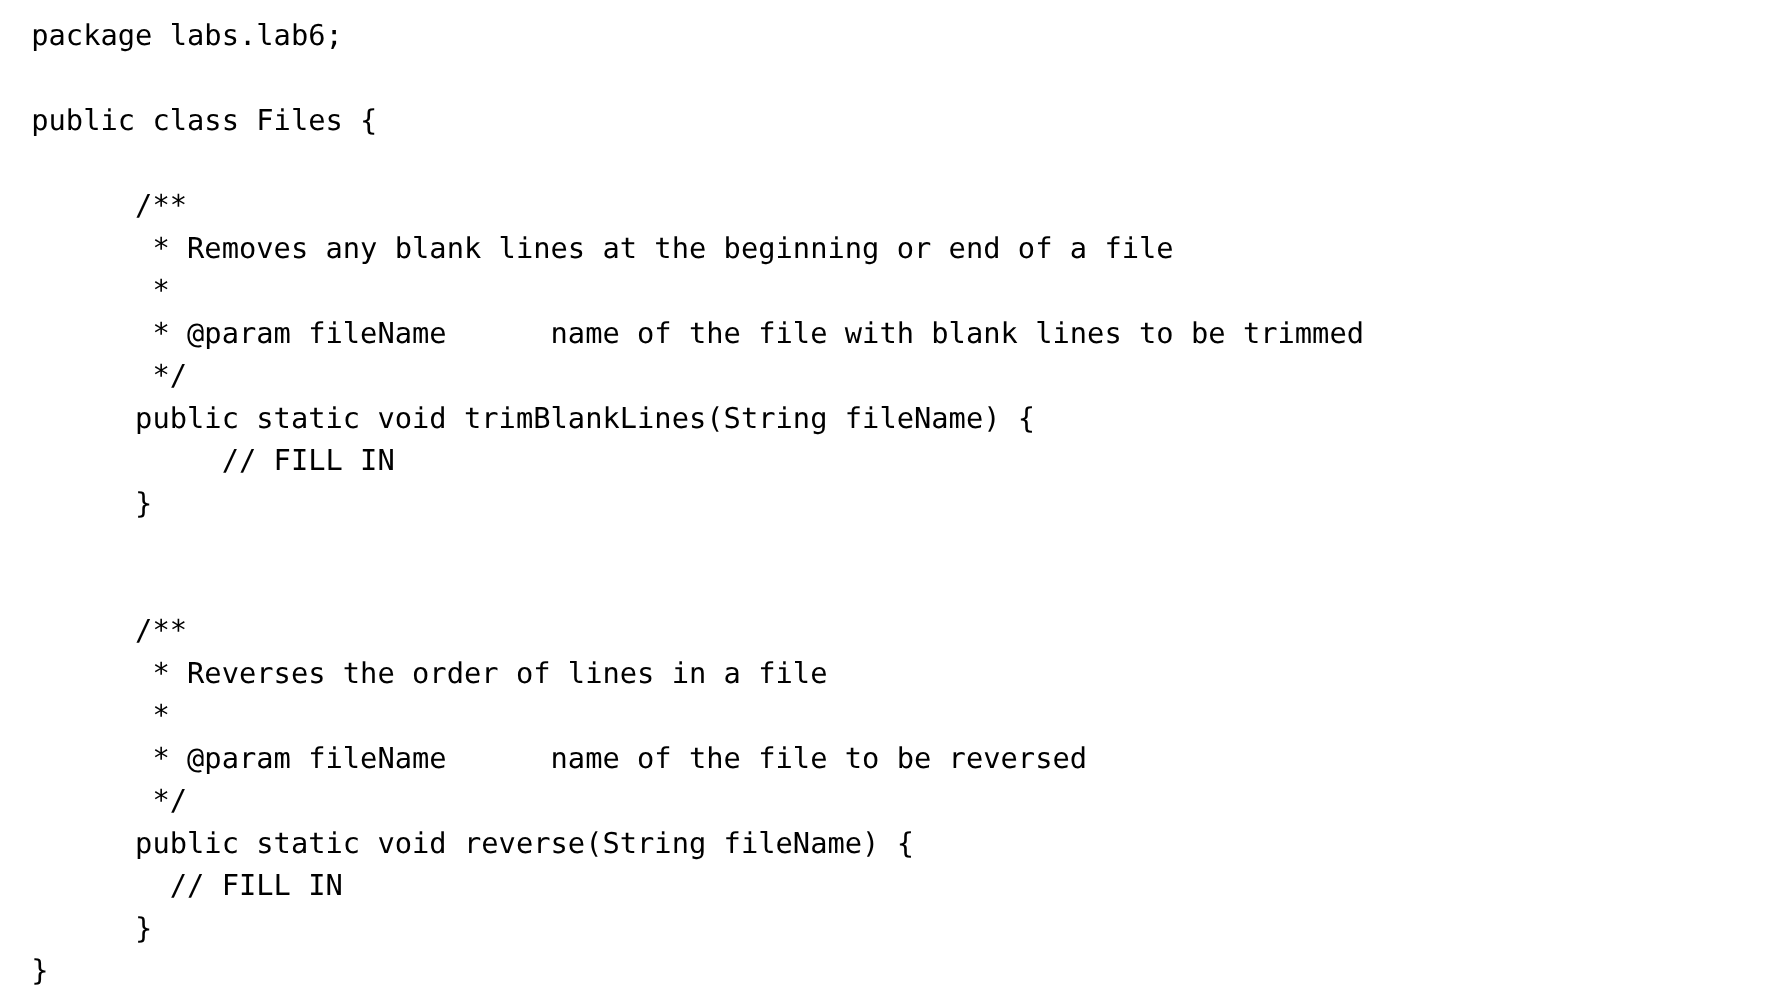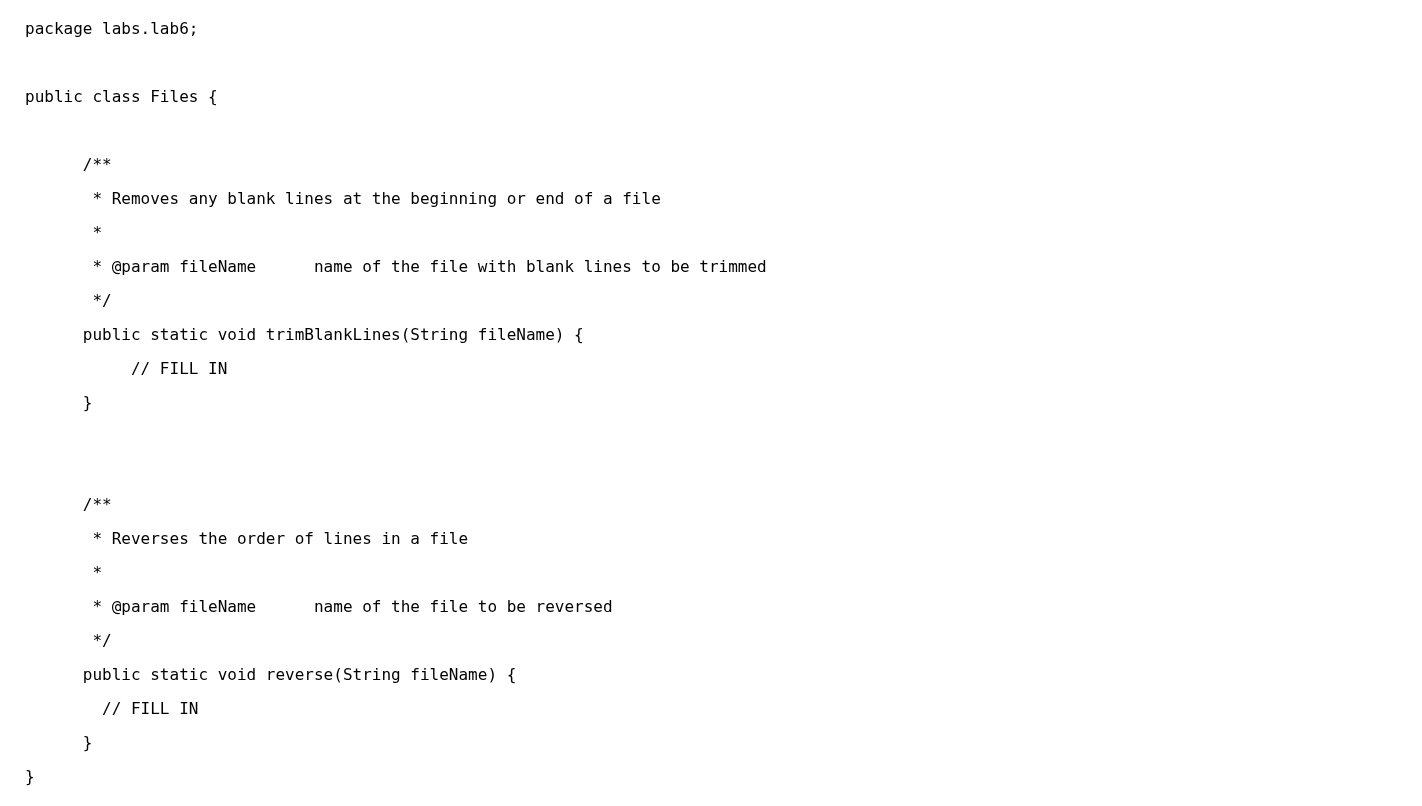--- a/index.html
+++ b/index.html
@@ -22,21 +22,21 @@
     height: 806px;
     padding: 12px 0 0 25px;
     background: #ffffff;
   }
 
   #code-block {
     margin: 0;
     padding: 0;
     color: #000000;
     font-family: "DejaVu Sans Mono", "Liberation Mono", monospace;
-    font-size: 16px;
+    font-size: 23px;
     line-height: 34px;
     letter-spacing: 0px;
     white-space: pre;
     tab-size: 4;
     -moz-tab-size: 4;
   }
 
   .code-line {
     display: block;
     min-height: 34px;

